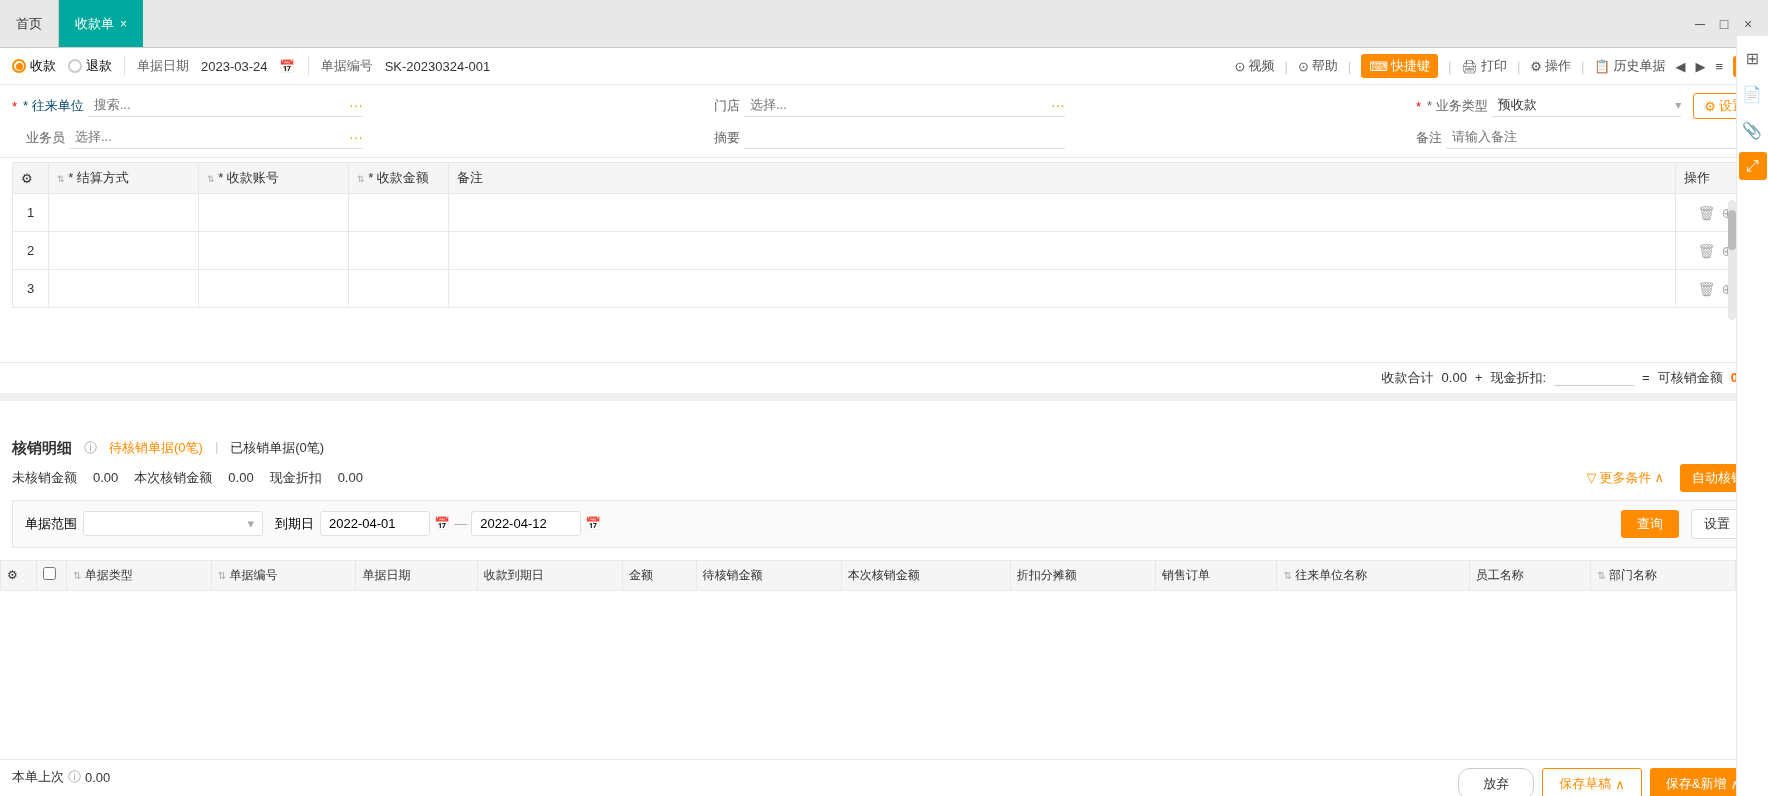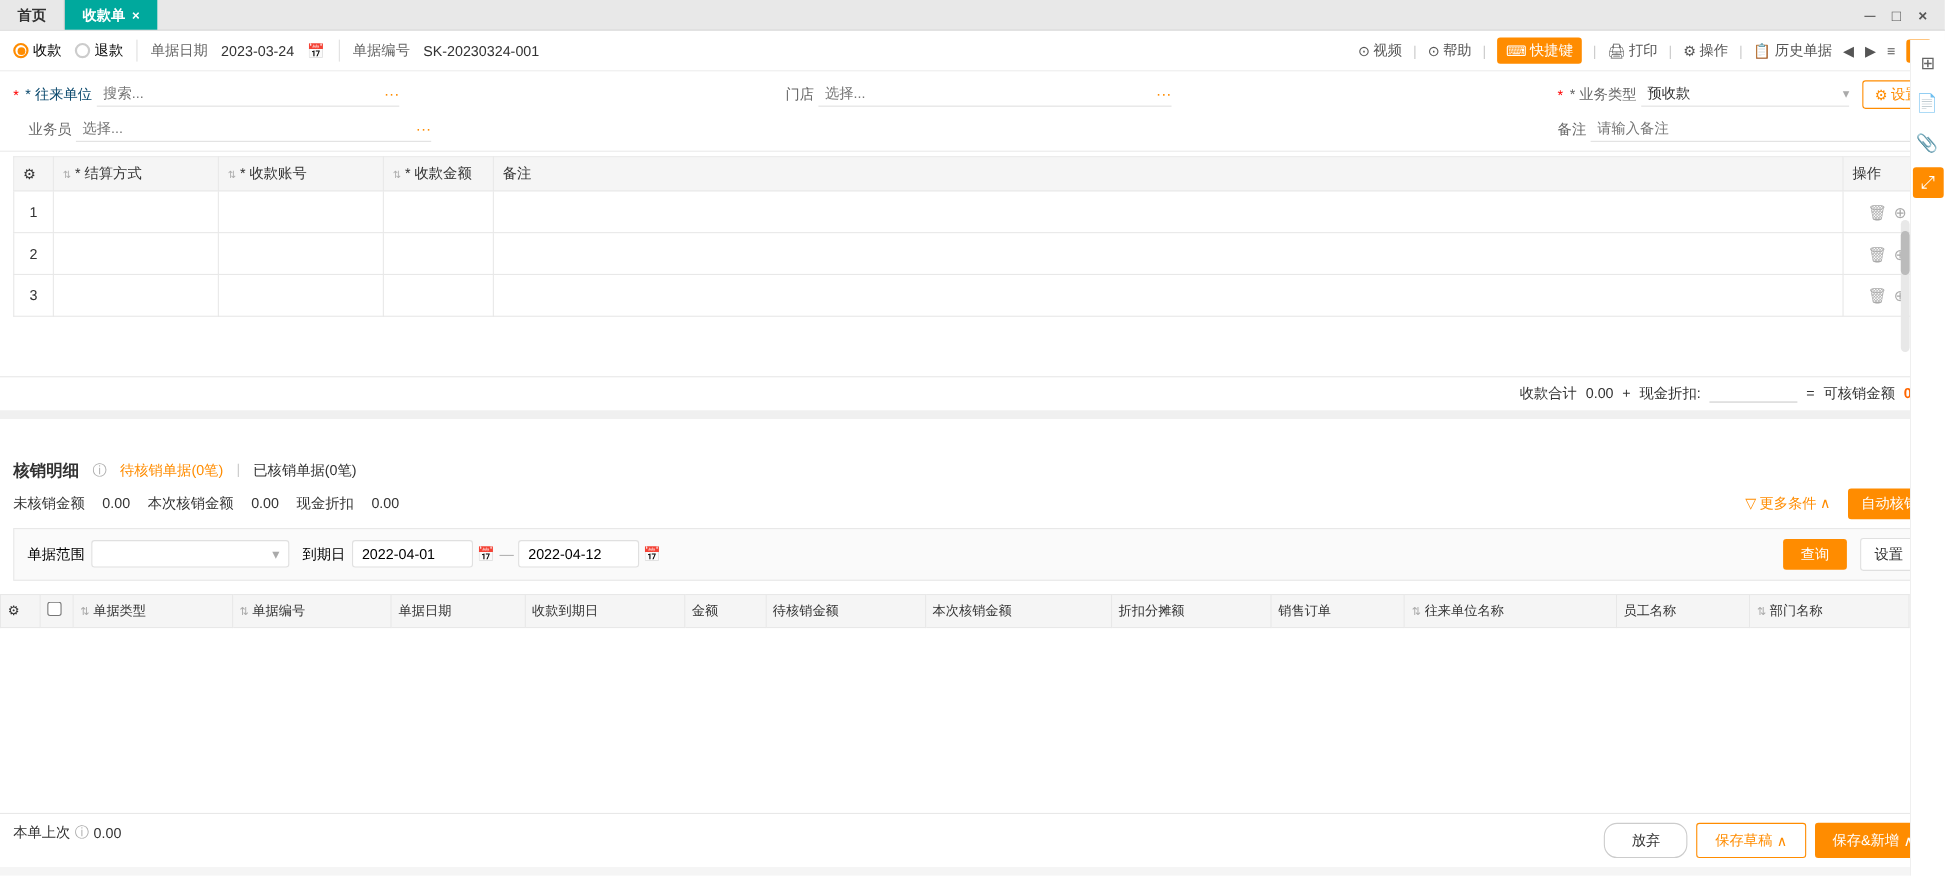--- a/index.html
+++ b/index.html
@@ -1,22 +1,21 @@
 <!DOCTYPE html>
 <html><head>
   <meta charset="utf-8">
   <style>
     * { box-sizing: border-box; margin: 0; padding: 0; font-family: 'Microsoft YaHei', Arial, sans-serif; font-size: 13px; }
     body { background: #f5f5f5; width: 1768px; height: 796px; overflow: hidden; }
 
     
     .tab-bar {
-      display: flex; align-items: center; background: #e8e8e8; height: 28px;
+      display: flex; align-items: center; background: #e8e8e8; height: 48px;
       border-bottom: 1px solid #ccc;
-      font-weight: bold;
     }
     .tab-home {
       padding: 0 16px; height: 100%; display: flex; align-items: center;
       background: #e8e8e8; color: #333; cursor: pointer; border-right: 1px solid #ccc;
     }
     .tab-active {
       padding: 0 16px; height: 100%; display: flex; align-items: center;
       background: #00a99d; color: #fff; cursor: pointer; gap: 6px;
     }
     .tab-close { color: #fff; cursor: pointer; font-size: 12px; }
@@ -263,20 +262,26 @@
 
       <div class="form-field" style="max-width:380px;">
         <span class="field-label" style="white-space:nowrap;margin-left:14px;">业务员</span>
         <div class="field-group">
           <input class="field-input" type="text" placeholder="选择..." style="color: rgb(187, 187, 187); flex: 1 1 0%; border: none; outline: none; padding-left: 6px;">
           <span class="more-icon">···</span>
         </div>
       </div>
       <div style="flex:1"></div>
 
+      <div class="form-field" style="max-width:360px;">
+        <span class="field-label" style="white-space:nowrap;">摘要</span>
+        <div class="field-group">
+          <input class="field-input" type="text" style="flex: 1 1 0%; border: none; outline: none; padding-left: 6px;">
+        </div>
+      </div>
       <div style="flex:1"></div>
 
       <div class="form-field" style="max-width:340px;">
         <span class="field-label" style="white-space:nowrap;">备注</span>
         <div class="field-group">
           <input class="field-input" type="text" placeholder="请输入备注" style="color: #8b5cf6; flex: 1 1 0%; border: none; outline: none; padding-left: 6px;">
         </div>
       </div>
     </div>
   </div>

